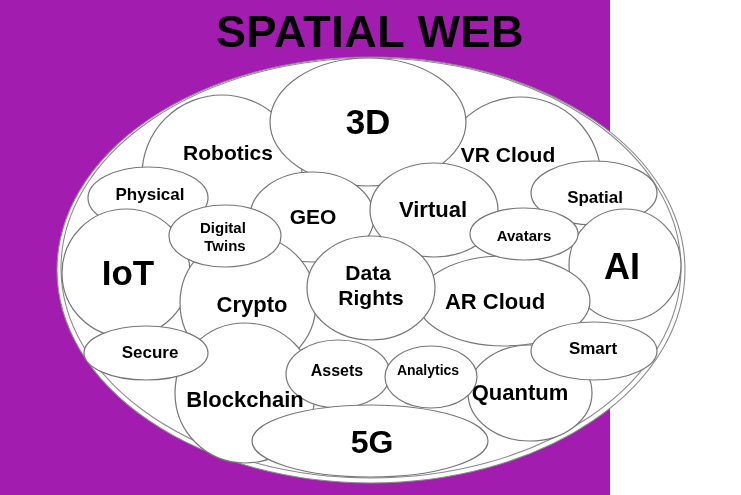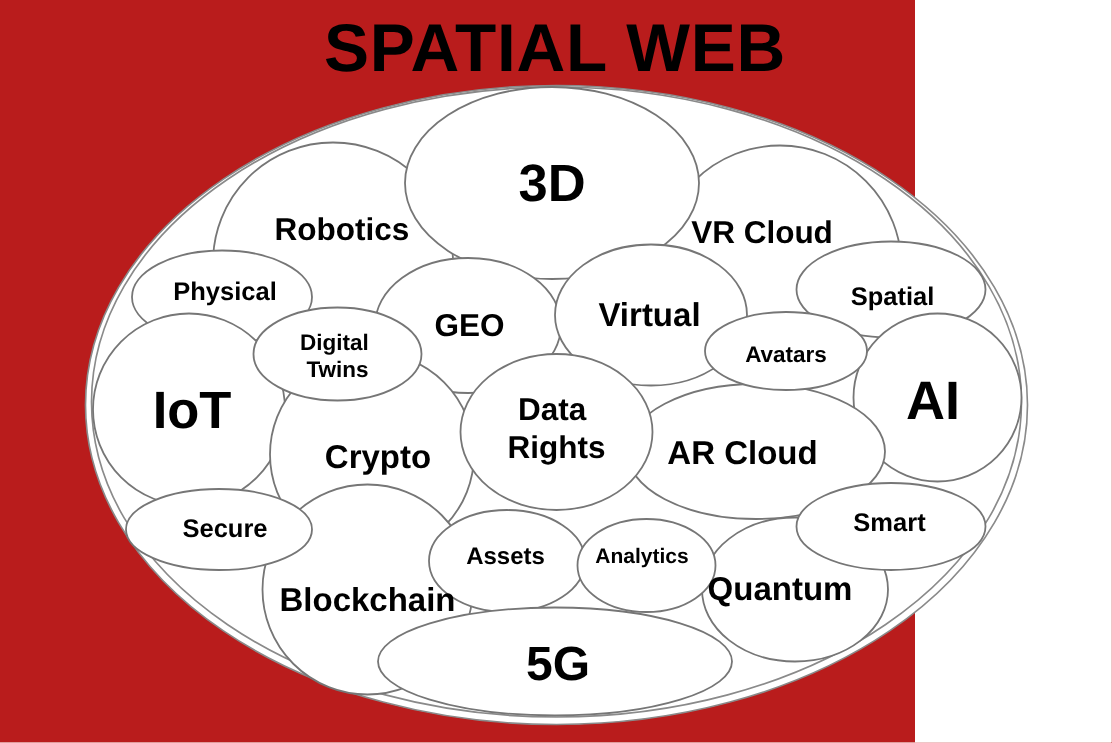--- a/index.html
+++ b/index.html
@@ -7,21 +7,21 @@
     padding: 0;
     background: #ffffff;
     width: 741px;
     height: 495px;
     overflow: hidden;
   }
   .stage {
     position: relative;
     width: 610px;
     height: 495px;
-    background: #b91c1c;
+    background: #a21caf;
   }
   svg { display: block; }
   .shape {
     fill: #ffffff;
     stroke: #767676;
     stroke-width: 1.2;
   }
   .outer {
     fill: #ffffff;
     stroke: #8a8a8a;

